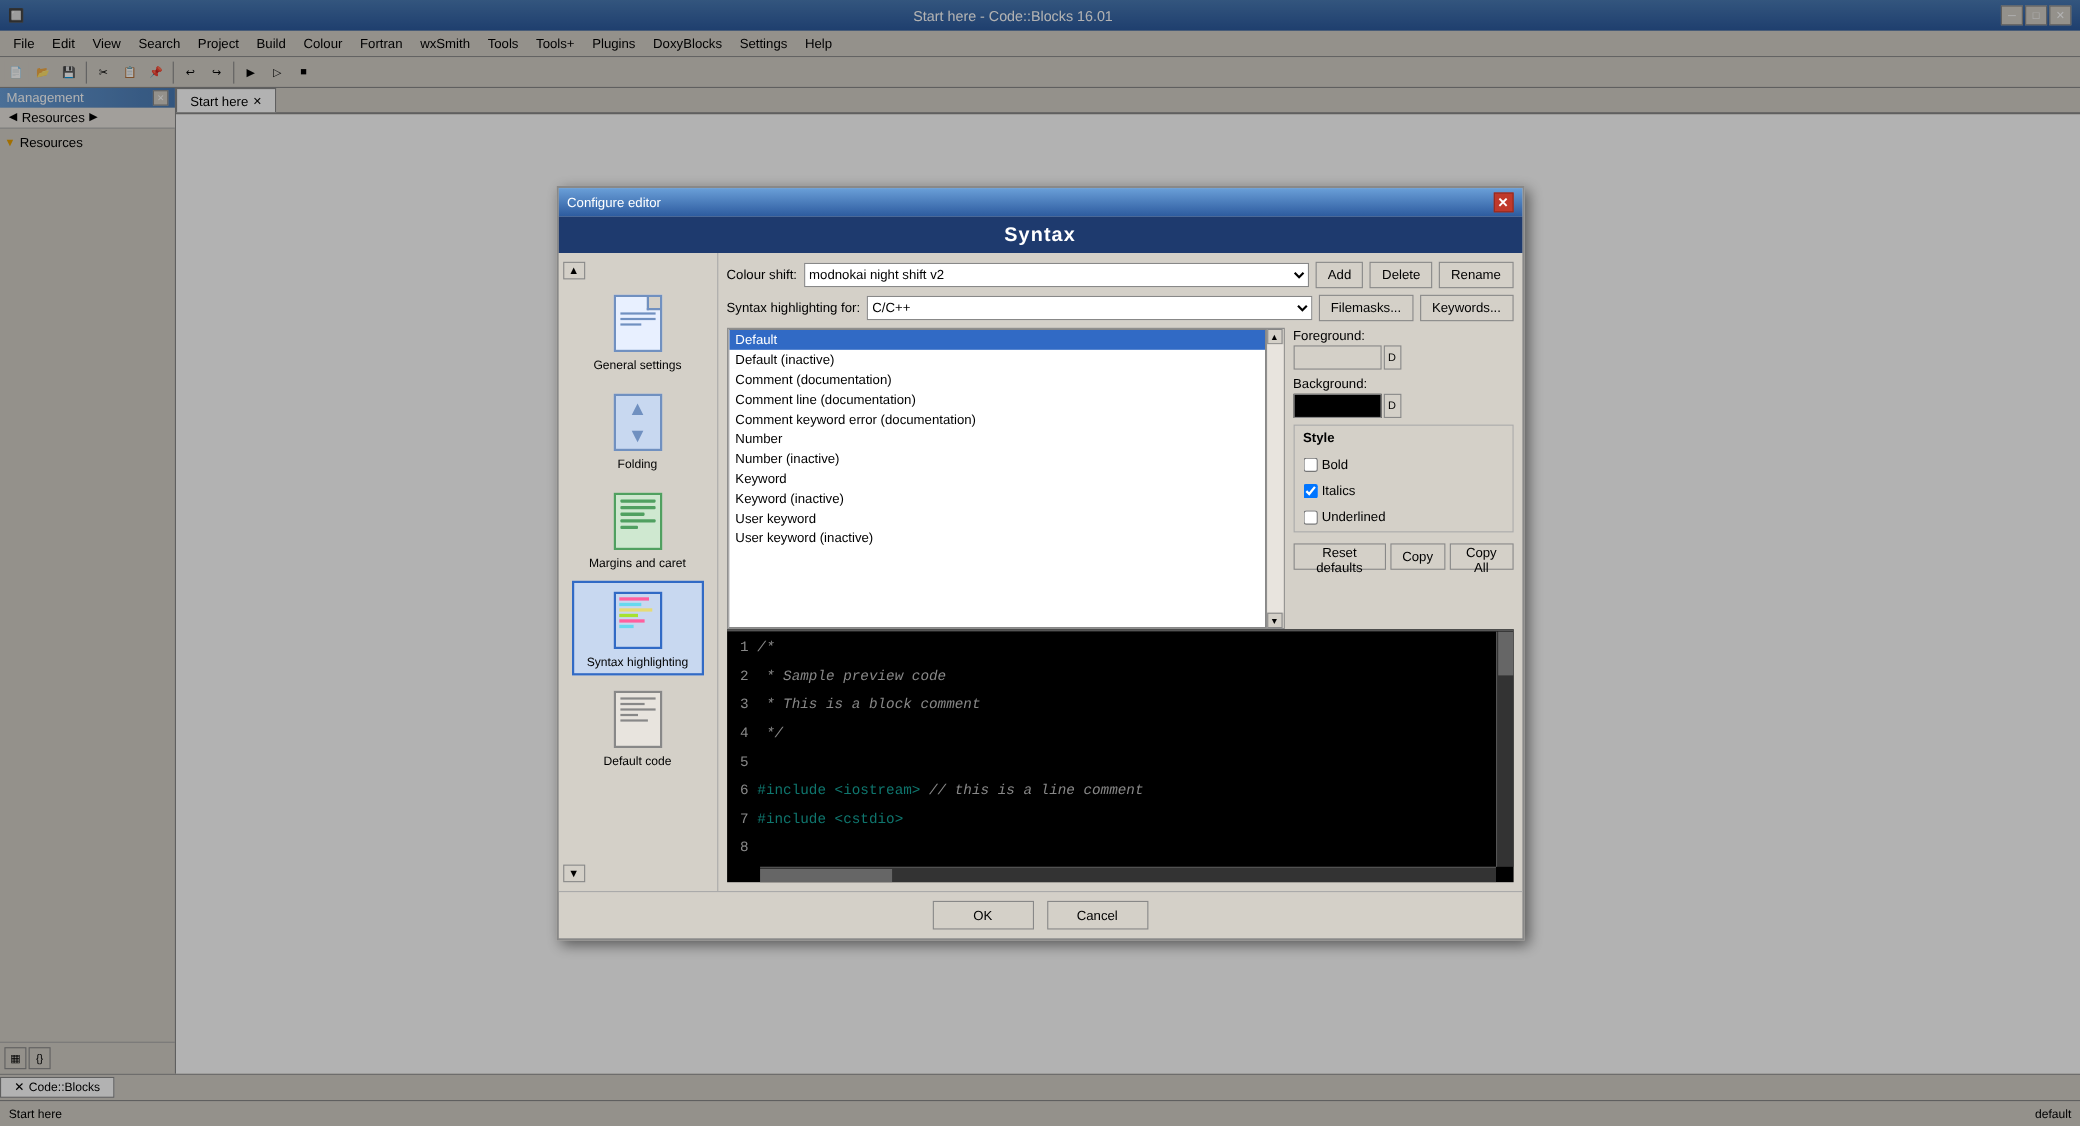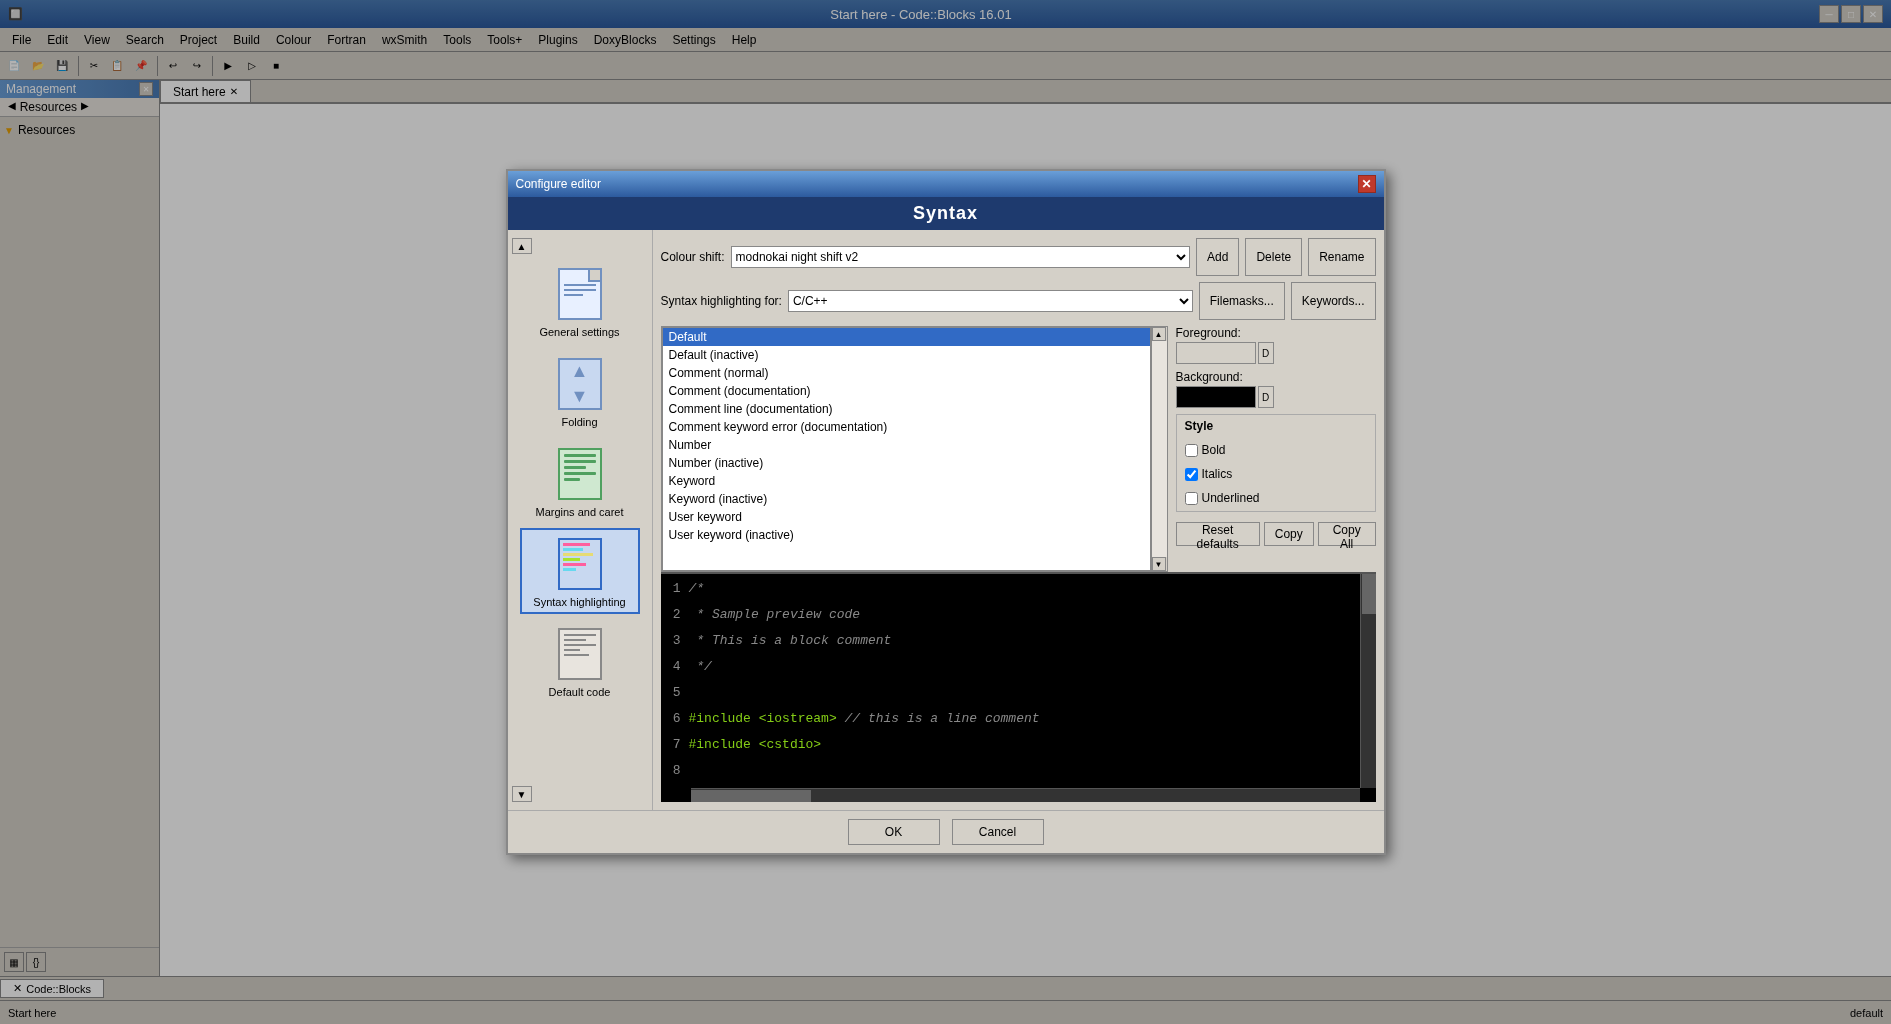--- a/index.html
+++ b/index.html
@@ -300,21 +300,21 @@
       white-space: nowrap;
     }
     .form-select {
       flex: 1;
       height: 22px;
       font-size: 12px;
       border: 1px solid #888;
       background: white;
     }
     .form-btn {
-      height: 38px;
+      height: 24px;
       padding: 0 10px;
       font-size: 12px;
       background: #d4d0c8;
       border: 1px solid #888;
       cursor: pointer;
     }
 
     
     .style-list-container {
       display: flex;
@@ -390,21 +390,21 @@
       color: #888;
       width: 28px;
       text-align: right;
       padding-right: 8px;
       user-select: none;
       flex-shrink: 0;
       font-style: normal;
     }
     .code-content { flex: 1; white-space: pre; }
     .c-comment { color: #888; font-style: italic; }
-    .c-include { color: #84cc16; }
+    .c-include { color: #0f766e; }
     .c-comment-line { color: #888; font-style: italic; }
 
     .code-scrollbar-h {
       position: absolute;
       bottom: 0; left: 30px; right: 16px; height: 14px;
       background: #333;
       border-top: 1px solid #555;
     }
     .code-scrollbar-thumb {
       width: 120px; height: 12px;
@@ -640,21 +640,20 @@
           <button class="form-btn">Filemasks...</button>
           <button class="form-btn">Keywords...</button>
         </div>
 
         <div class="style-list-container">
 
           <div style="display:flex;flex:1;border:1px solid #888;overflow:hidden;">
             <div class="style-list" id="style-list">
             <div class="style-list-item selected">Default</div>
                 <div class="style-list-item">Default (inactive)</div>
-                <div class="style-list-item">Comment (normal)</div>
                 <div class="style-list-item">Comment (documentation)</div>
                 <div class="style-list-item">Comment line (documentation)</div>
                 <div class="style-list-item">Comment keyword error (documentation)</div>
                 <div class="style-list-item">Number</div>
                 <div class="style-list-item">Number (inactive)</div>
                 <div class="style-list-item">Keyword</div>
                 <div class="style-list-item">Keyword (inactive)</div>
                 <div class="style-list-item">User keyword</div>
                 <div class="style-list-item">User keyword (inactive)</div>
               </div>

